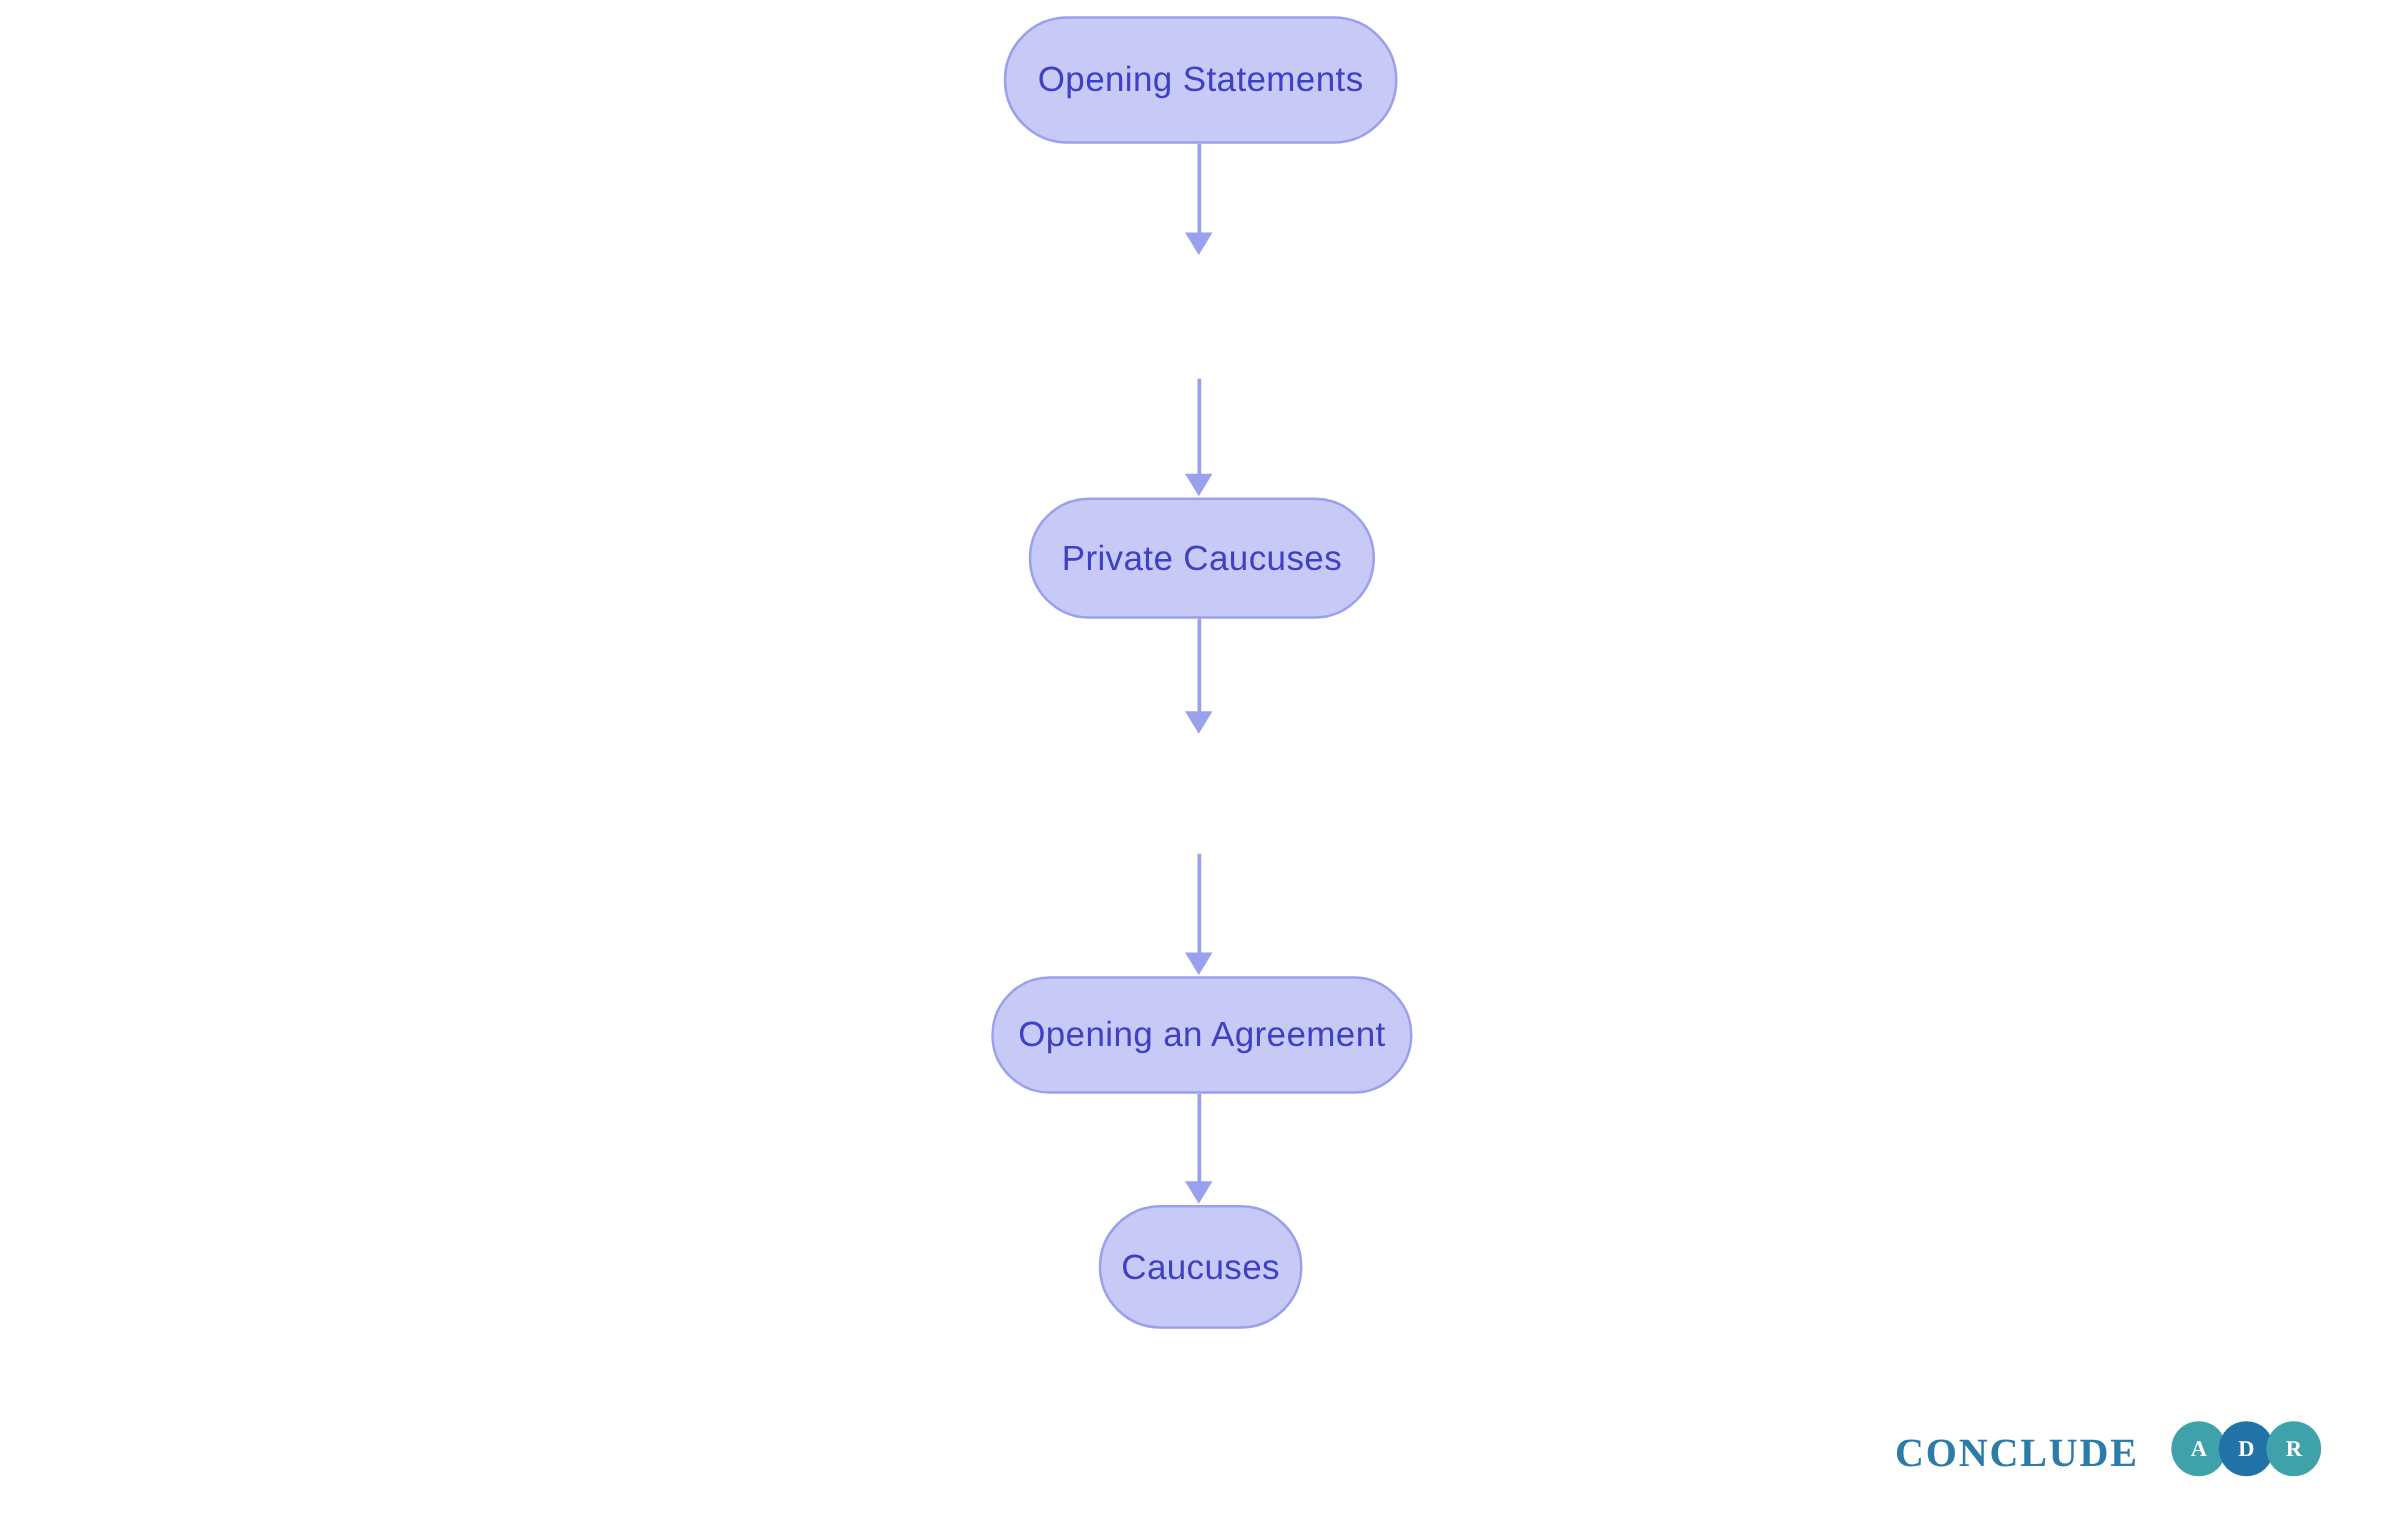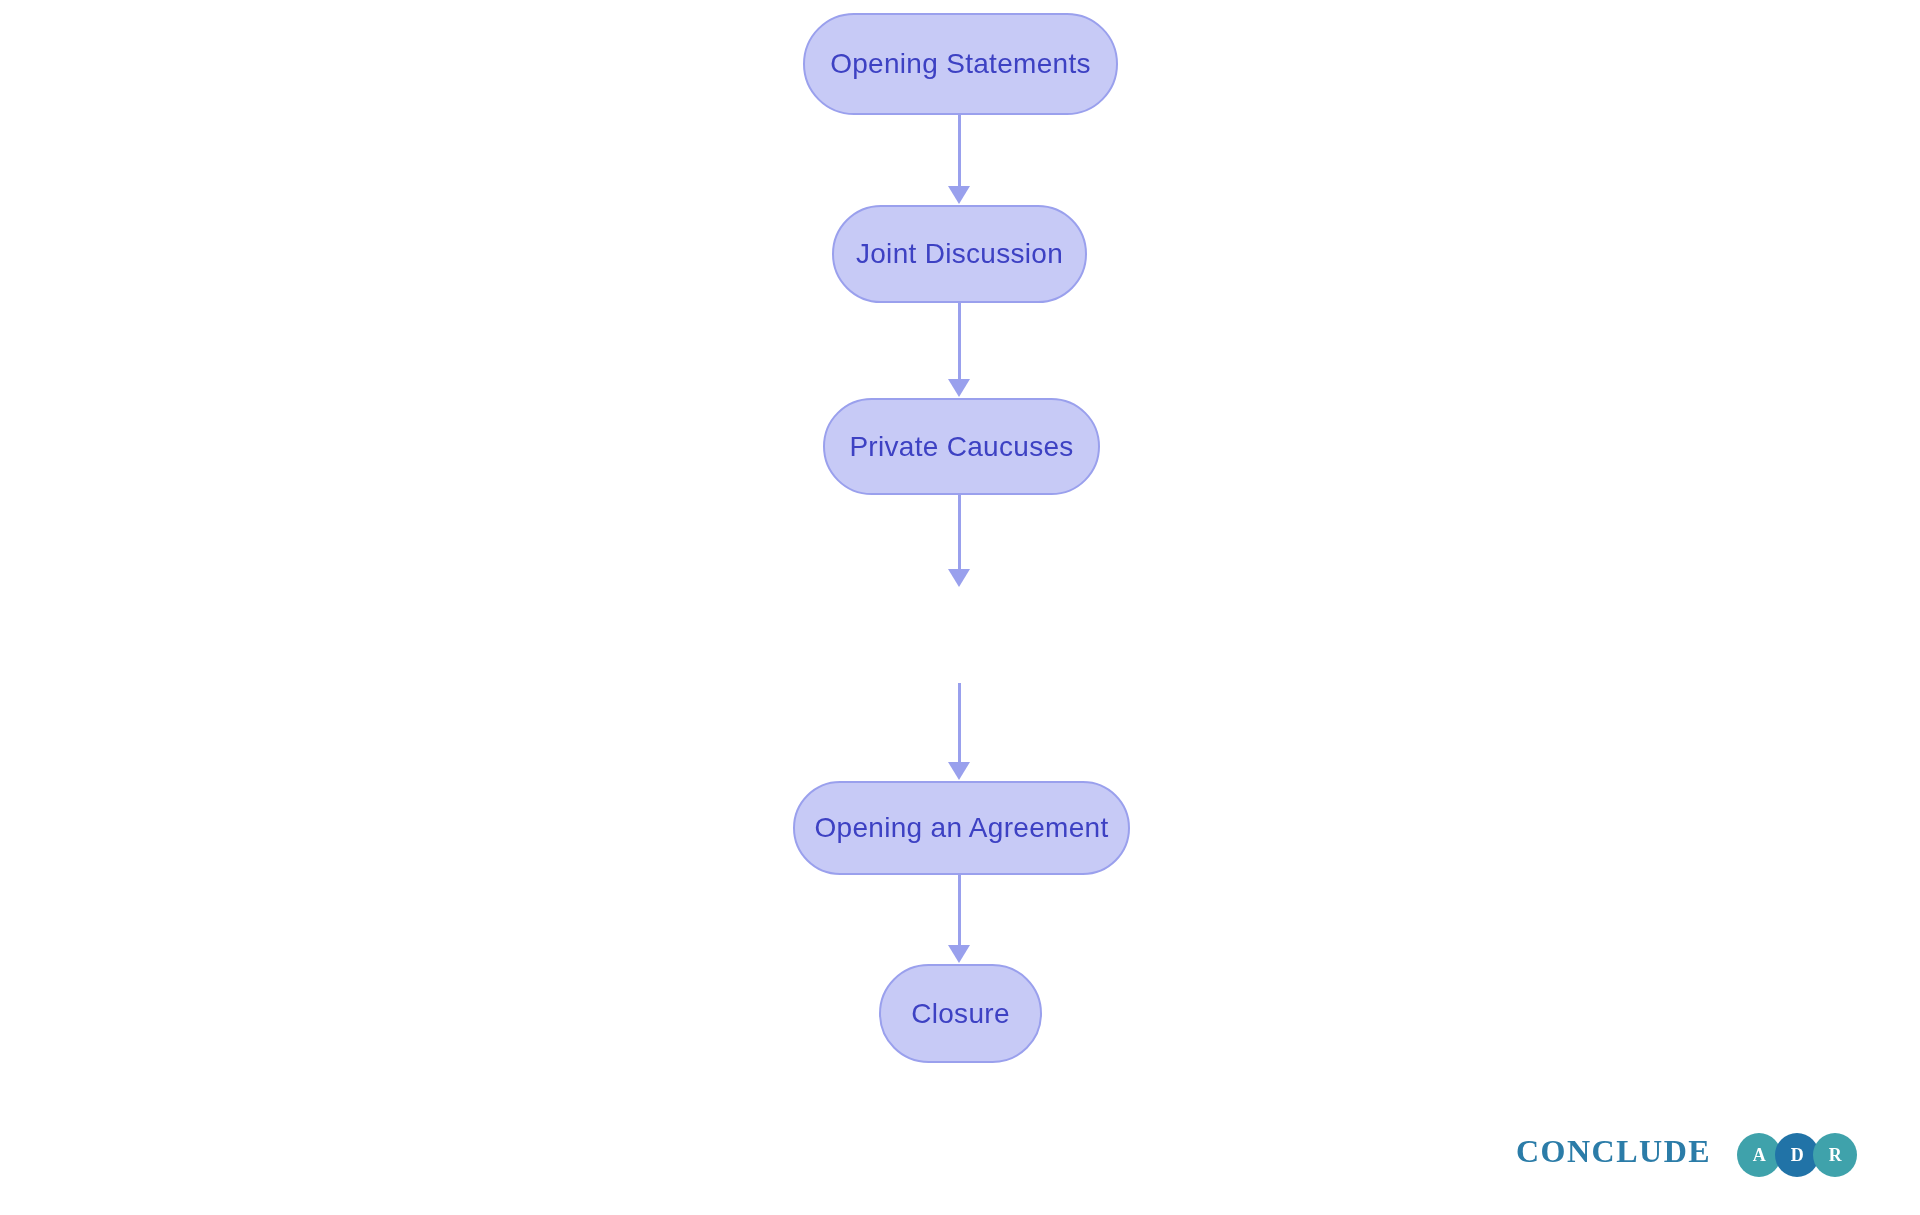--- a/index.html
+++ b/index.html
@@ -68,21 +68,21 @@
   .a3 { top: 495px; height: 92px; }
   .a4 { top: 683px; height: 97px; }
   .a5 { top: 875px; height: 88px; }
 
   .brand {
     position: absolute;
     left: 1516px;
     top: 1133px;
     height: 48px;
     display: flex;
-    align-items: flex-start;
+    align-items: flex-end;
   }
   .wordmark {
     font-family: "Liberation Serif", serif;
     font-weight: bold;
     font-size: 32px;
     letter-spacing: 1.5px;
     color: var(--wordmark);
   }
   .badges {
     display: flex;
@@ -113,23 +113,20 @@
 
   <div class="node n1">
     <span>Opening Statements</span>
   </div>
 
   <div class="arrow a1">
     <div class="shaft"></div>
     <div class="head"></div>
   </div>
 
-  <div class="node n2">
-    <span>Joint Discussion</span>
-  </div>
 
   <div class="arrow a2">
     <div class="shaft"></div>
     <div class="head"></div>
   </div>
 
   <div class="node n3">
     <span>Private Caucuses</span>
   </div>
 
@@ -147,21 +144,21 @@
   <div class="node n5">
     <span>Opening an Agreement</span>
   </div>
 
   <div class="arrow a5">
     <div class="shaft"></div>
     <div class="head"></div>
   </div>
 
   <div class="node n6">
-    <span>Closure</span>
+    <span>Caucuses</span>
   </div>
 
   <div class="brand">
     <span class="wordmark">CONCLUDE</span>
     <span class="badges">
       <span class="badge b1" style="background-color: rgb(63, 162, 171);">A</span>
       <span class="badge b2" style="background-color: rgb(33, 115, 167);">D</span>
       <span class="badge b3" style="background-color: rgb(63, 162, 171);">R</span>
     </span>
   </div>

